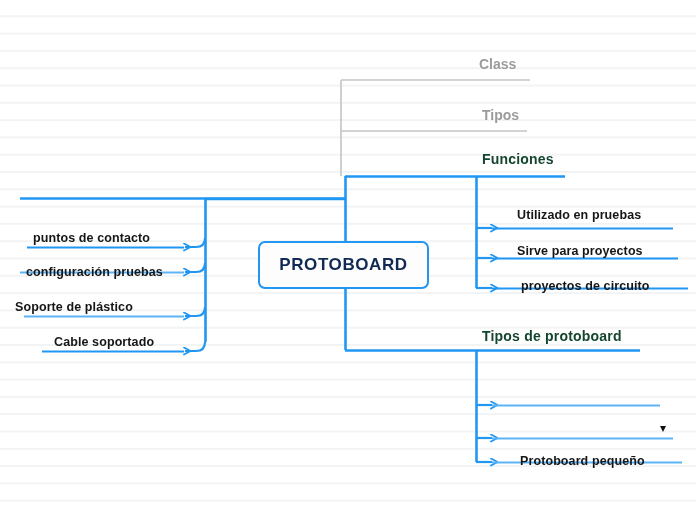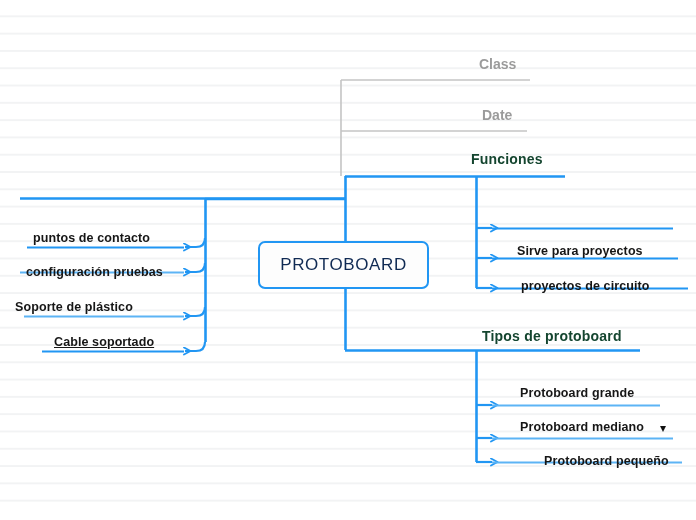--- a/index.html
+++ b/index.html
@@ -55,21 +55,21 @@
     position:absolute;
     left:258px;top:241px;
     width:171px;height:48px;
     box-sizing:border-box;
     border:2px solid #2196f3;
     border-radius:7px;
     background:#fdfdfd;
     display:flex;align-items:center;justify-content:center;
   }
   #center-node span{
-    font-size:17px;font-weight:normal;
+    font-size:17px;font-weight:bold;
     color:#102a53;letter-spacing:.6px;text-align:right;
   }
   .caret{
     position:absolute;
     font-size:12px;color:#111;font-weight:bold;
   }
 </style>
 </head>
 <body>
 
@@ -130,37 +130,36 @@
       <path d="M476,405 L492,405" fill="none" stroke="#2196f3" stroke-width="2.2" marker-end="url(#arrR)"></path>
       <path d="M476,438 L492,438" fill="none" stroke="#2196f3" stroke-width="2.2" marker-end="url(#arrR)"></path>
       <path d="M476,462 L492,462" fill="none" stroke="#2196f3" stroke-width="2.2" marker-end="url(#arrR)"></path>
       <path d="M492,405.5 L660,405.5" fill="none" stroke="#5cb4f5" stroke-width="1.8"></path>
       <path d="M492,438.5 L673,438.5" fill="none" stroke="#5cb4f5" stroke-width="1.8"></path>
       <path d="M492,462.5 L682,462.5" fill="none" stroke="#5cb4f5" stroke-width="1.8"></path>
     </g>
   </svg>
 
   <div class="placeholder" style="left:479px;top:56px;">Class</div>
-  <div class="placeholder" style="left:482px;top:107px;">Date</div>
+  <div class="placeholder" style="left:482px;top:107px;">Tipos</div>
 
   <div id="center-node">
     <span>PROTOBOARD</span>
   </div>
 
 
-  <div class="branch-title title-md" style="left:471px;top:151px;">Funciones</div>
+  <div class="branch-title title-md" style="left:482px;top:151px;">Funciones</div>
 
   <div class="branch-title title-md" style="left:482px;top:328px;">Tipos de protoboard</div>
 
   <div class="lbl leaf" style="left:33px;top:231px;">puntos de contacto</div>
   <div class="lbl leaf" style="left:26px;top:265px;">configuración pruebas</div>
   <div class="lbl leaf" style="left:15px;top:300px;">Soporte de plástico</div>
-  <div class="lbl leaf" style="left:54px;top:335px;text-decoration:underline;">Cable soportado</div>
+  <div class="lbl leaf" style="left:54px;top:335px;">Cable soportado</div>
 
+  <div class="lbl leaf" style="left:517px;top:208px;">Utilizado en pruebas</div>
   <div class="lbl leaf" style="left:517px;top:244px;">Sirve para proyectos</div>
   <div class="lbl leaf" style="left:521px;top:279px;text-align:right;">proyectos de circuito</div>
 
-  <div class="lbl leaf" style="left:520px;top:386px;">Protoboard grande</div>
-  <div class="lbl leaf" style="left:520px;top:420px;">Protoboard mediano</div>
   <span class="caret" style="left:660px;top:421px;">▾</span>
-  <div class="lbl leaf" style="left:544px;top:454px;">Protoboard pequeño</div>
+  <div class="lbl leaf" style="left:520px;top:454px;">Protoboard pequeño</div>
 
 </div>
 
 </body></html>

